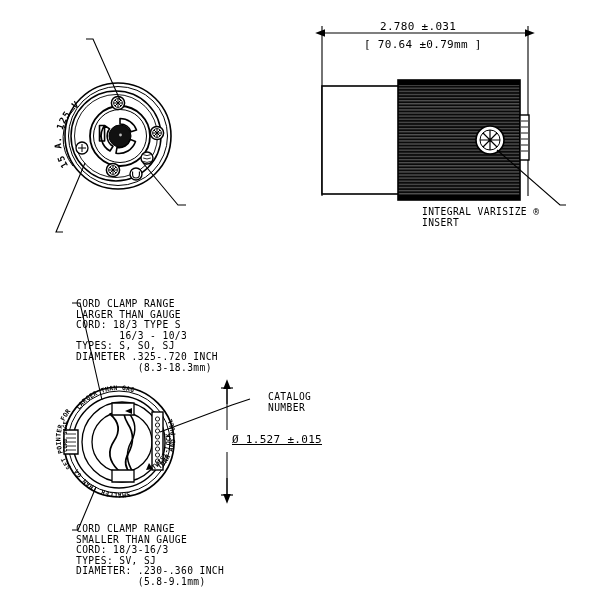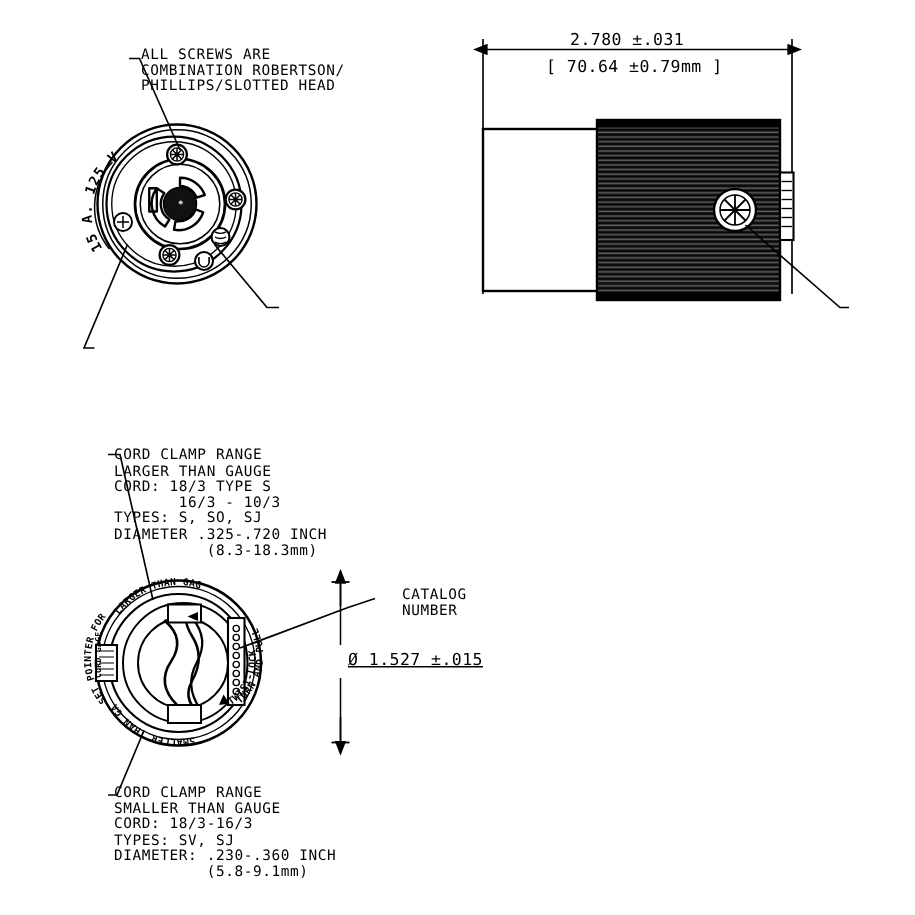--- a/index.html
+++ b/index.html
@@ -240,30 +240,29 @@
 
       <line x1="227" y1="386" x2="227" y2="430" stroke="#000" stroke-width="1"></line>
       <line x1="227" y1="452" x2="227" y2="497" stroke="#000" stroke-width="1"></line>
       <line x1="227" y1="388" x2="227" y2="404" stroke="#000" stroke-width="1.1" marker-start="url(#arrUp)"></line>
       <line x1="227" y1="495" x2="227" y2="478" stroke="#000" stroke-width="1.1" marker-start="url(#arrUp)"></line>
       <line x1="221" y1="388" x2="233" y2="388" stroke="#000" stroke-width="1.2"></line>
       <line x1="221" y1="495" x2="233" y2="495" stroke="#000" stroke-width="1.2"></line>
     </g>
   </svg>
 
-  <div class="note" style="left:94px; top:32px;">ALL SCREWS ARE
-COMBINATION ROBERTSON/
-PHILLIPS/SLOTTED HEAD</div>
 
 
 
   <div class="dimtext" style="left:380px; top:20px;">2.780 ±.031</div>
 
   <div class="dimtext" style="left:364px; top:38px;">[ 70.64 ±0.79mm ]</div>
 
+  <div class="note" style="left:422px; top:207px;">INTEGRAL VARISIZE ®
+INSERT</div>
 
   <div class="note" style="left:76px; top:299px;">CORD CLAMP RANGE
 LARGER THAN GAUGE
 CORD: 18/3 TYPE S
        16/3 - 10/3
 TYPES: S, SO, SJ
 DIAMETER .325-.720 INCH
           (8.3-18.3mm)</div>
 
   <div class="note" style="left:76px; top:524px;">CORD CLAMP RANGE

